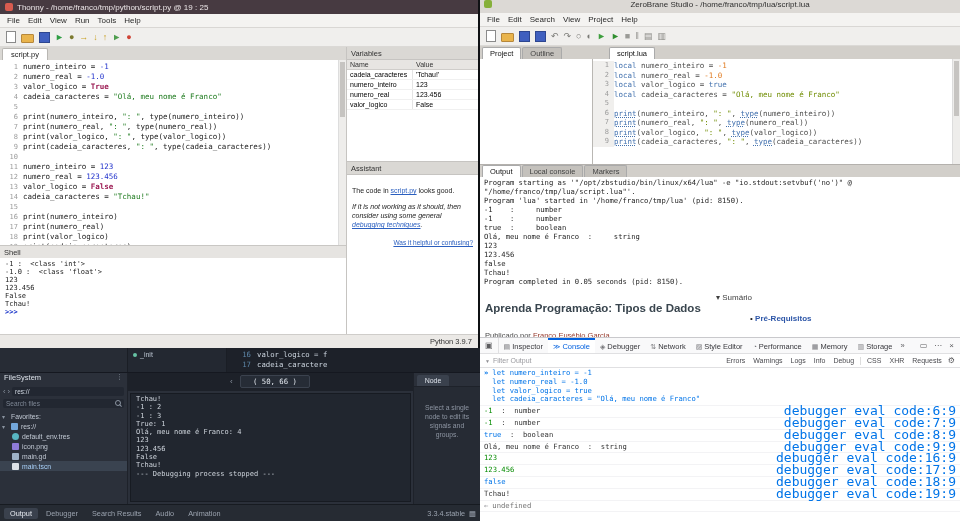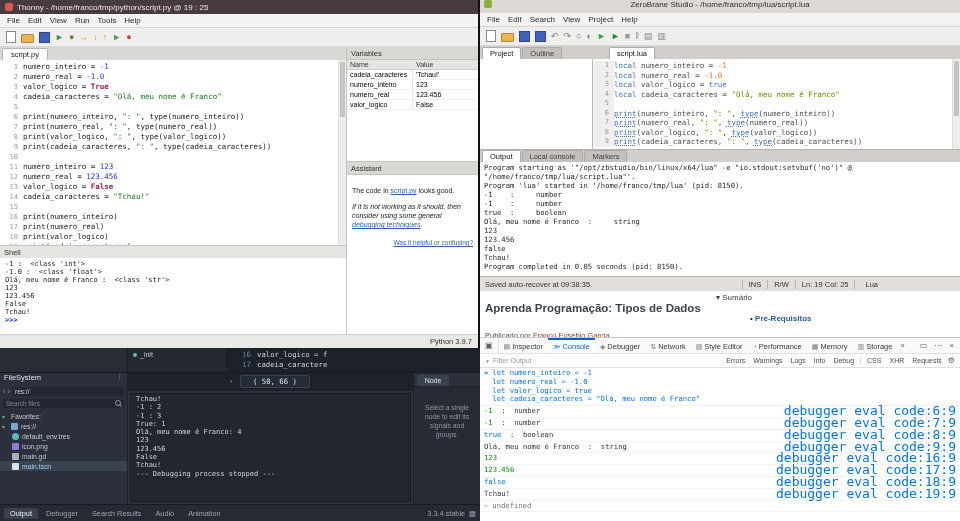--- a/index.html
+++ b/index.html
@@ -221,21 +221,20 @@
           <div class="vscroll">
               <div class="vthumb"></div>
             </div>
         </div>
         <div class="t-shell-h">
           <span>Shell</span>
         </div>
         <div class="t-shell" id="t-shell">
             <div class="sl">-1 :  &lt;class 'int'&gt;</div>
             <div class="sl">-1.0 :  &lt;class 'float'&gt;</div>
-            <div class="sl">Olá, meu nome é Franco :  &lt;class 'str'&gt;</div>
             <div class="sl">123</div>
             <div class="sl">123.456</div>
             <div class="sl">False</div>
             <div class="sl">Tchau!</div>
             <div class="sl"><span class="t-prompt">&gt;&gt;&gt;</span></div>
           </div>
       </div>
       <div class="t-right">
         <div class="panel-h">
           <span>Variables</span>
@@ -346,30 +345,20 @@
         <div class="ol">-1	:	number</div>
         <div class="ol">-1	:	number</div>
         <div class="ol">true	:	boolean</div>
         <div class="ol">Olá, meu nome é Franco	:	string</div>
         <div class="ol">123</div>
         <div class="ol">123.456</div>
         <div class="ol">false</div>
         <div class="ol">Tchau!</div>
         <div class="ol">Program completed in 0.05 seconds (pid: 8150).</div>
       </div>
-    <div class="z-status">
-      <span class="msg">Saved auto-recover at 09:38:35.</span>
-      <span id="z-cells" style="display:flex">
-          <span class="z-cell">INS</span>
-          <span class="z-cell">R/W</span>
-          <span class="z-cell">Ln: 19 Col: 25</span>
-        </span>
-      <span class="z-cell z-lang">Lua</span>
-      <span class="z-spacer"></span>
-    </div>
   </div>
 
   <div class="win" id="w-browser">
     <div class="b-summary"><span>▾</span> <span>Sumário</span></div>
     <div class="b-title">Aprenda Programação: Tipos de Dados</div>
     <div class="b-byline"><span>Publicado por </span><span class="b-author">Franco Eusébio Garcia</span></div>
     <div class="b-toc"><span>•</span> <span class="toclink">Pré-Requisitos</span></div>
   </div>
 
   <div class="win" id="w-devtools">

